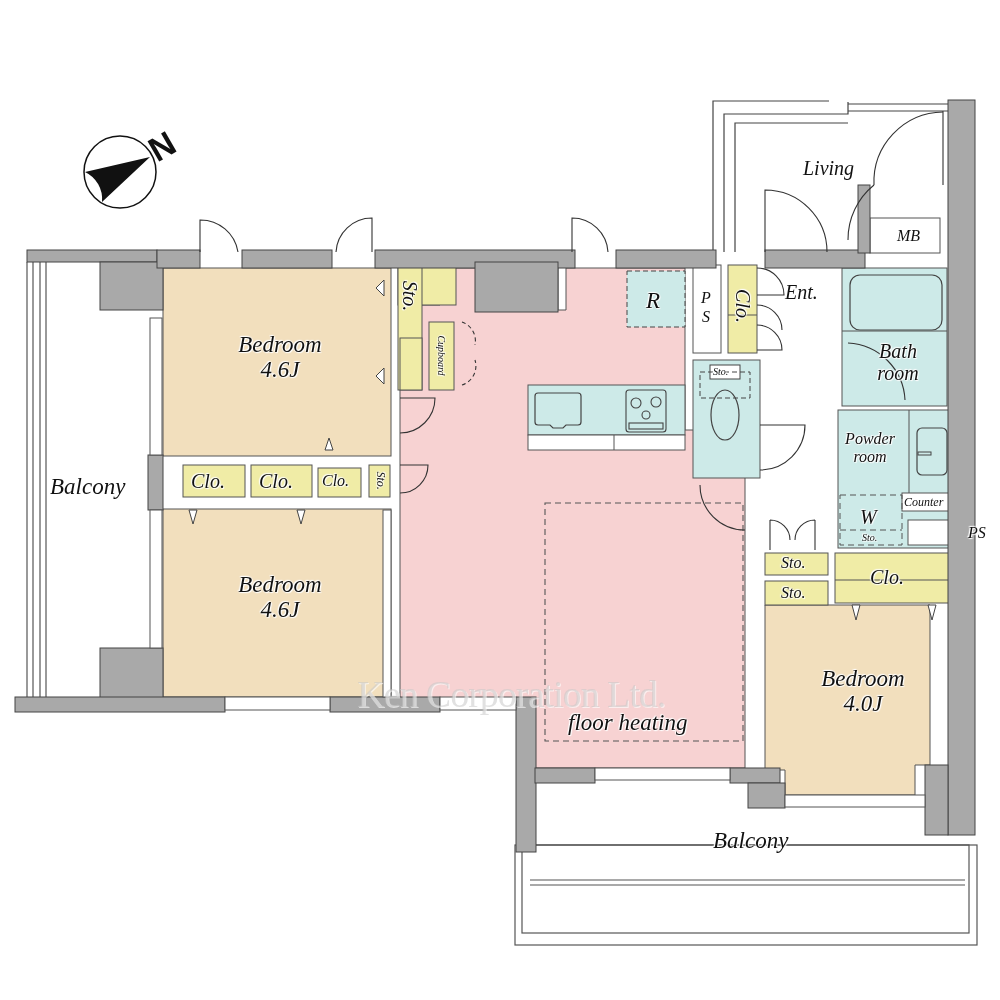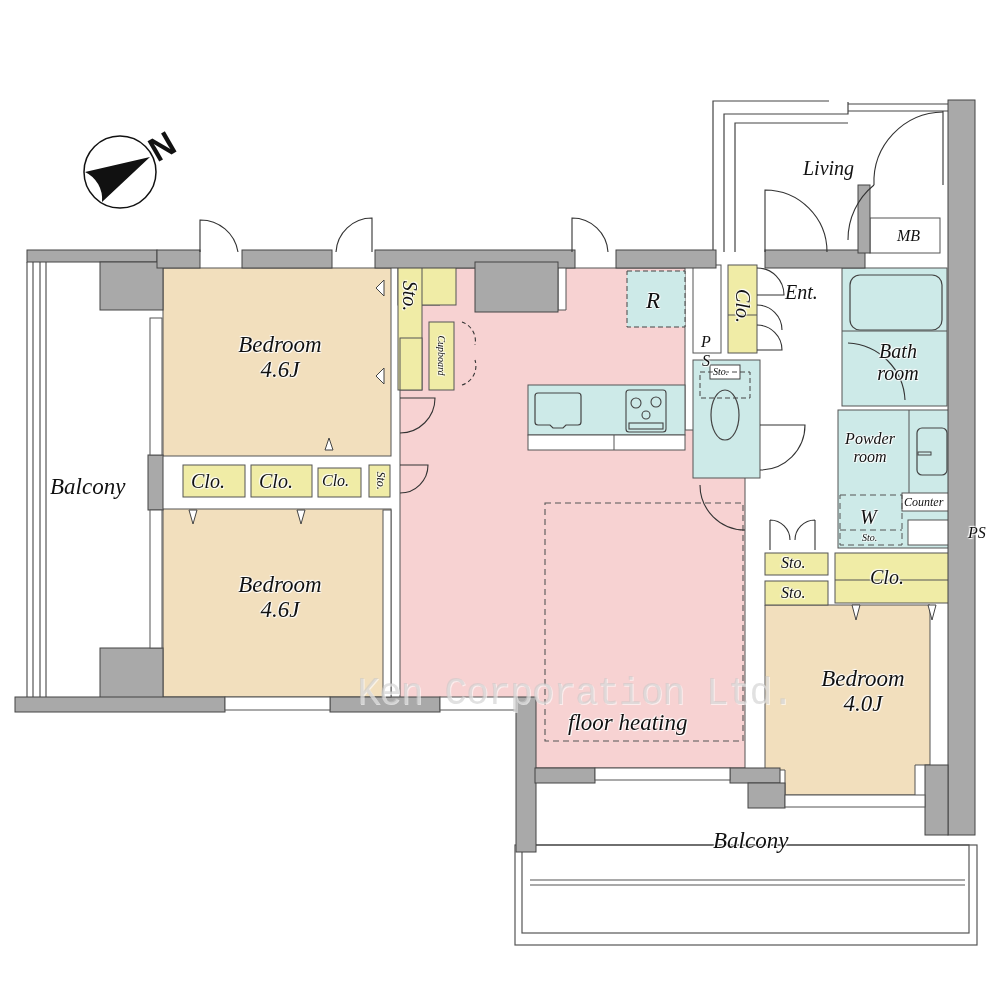--- a/index.html
+++ b/index.html
@@ -6,21 +6,21 @@
   #plan{position:relative;width:1000px;height:1000px;overflow:hidden;background:#ffffff;}
   svg{position:absolute;left:0;top:0;}
   .lbl{position:absolute;font-family:"Liberation Serif","DejaVu Serif",serif;font-style:italic;color:#111;text-align:center;line-height:1.1;white-space:nowrap;
        text-shadow:0 0 2px #fff,0 0 2px #fff,1px 1px 1px #fff,-1px -1px 1px #fff;}
   .big{font-size:23px;}
   .mid{font-size:20px;}
   .sm{font-size:16px;font-style:italic;}
   .xs{font-size:12px;}
   .xxs{font-size:10px;}
   .vert{transform:rotate(90deg);transform-origin:center center;}
-  .watermark{position:absolute;left:357px;top:672px;font-family:Liberation Mono, monospace;font-size:38px;color:rgba(200,200,200,0.55);
+  .watermark{position:absolute;left:357px;top:672px;font-family:Liberation Serif, serif;font-size:38px;color:rgba(200,200,200,0.55);
        letter-spacing:-1px;text-shadow:1px 1px 0 rgba(255,255,255,0.6);white-space:nowrap;}
 </style>
 </head>
 <body>
 
 <div id="plan">
 <svg width="1000" height="1000" viewBox="0 0 1000 1000">
 
   <g fill="none" stroke="#555" stroke-width="1.2">
     <rect x="515" y="845" width="462" height="100"></rect>
@@ -207,21 +207,21 @@
 </div>
 <div class="lbl sm" style="left:840px;top:430px;width:60px;">
   <div>Powder</div>
   <div>room</div>
 </div>
 <div class="lbl big" style="left:646px;top:288px;">R</div>
 
 <div class="lbl mid vert" style="left:393px;top:285px;width:34px;">Sto.</div>
 <div class="lbl xxs vert" style="left:415px;top:350px;width:52px;">Cupboard</div>
 <div class="lbl mid vert" style="left:724px;top:295px;width:38px;">Clo.</div>
-<div class="lbl sm" style="left:699px;top:288px;width:14px;white-space:normal;line-height:1.2;margin-top:44px;">P S</div>
+<div class="lbl sm" style="left:699px;top:288px;width:14px;white-space:normal;line-height:1.2;">P S</div>
 <div class="lbl mid" style="left:191px;top:470px;">Clo.</div>
 <div class="lbl mid" style="left:259px;top:470px;">Clo.</div>
 <div class="lbl sm" style="left:322px;top:472px;">Clo.</div>
 <div class="lbl xs vert" style="left:366px;top:474px;width:28px;">Sto.</div>
 <div class="lbl xxs" style="left:713px;top:366px;">Sto.</div>
 <div class="lbl sm" style="left:781px;top:554px;">Sto.</div>
 <div class="lbl sm" style="left:781px;top:584px;">Sto.</div>
 <div class="lbl mid" style="left:870px;top:566px;">Clo.</div>
 <div class="lbl xs" style="left:904px;top:496px;">Counter</div>
 <div class="lbl sm" style="left:924px;top:524px;margin-left:44px;">PS</div>

